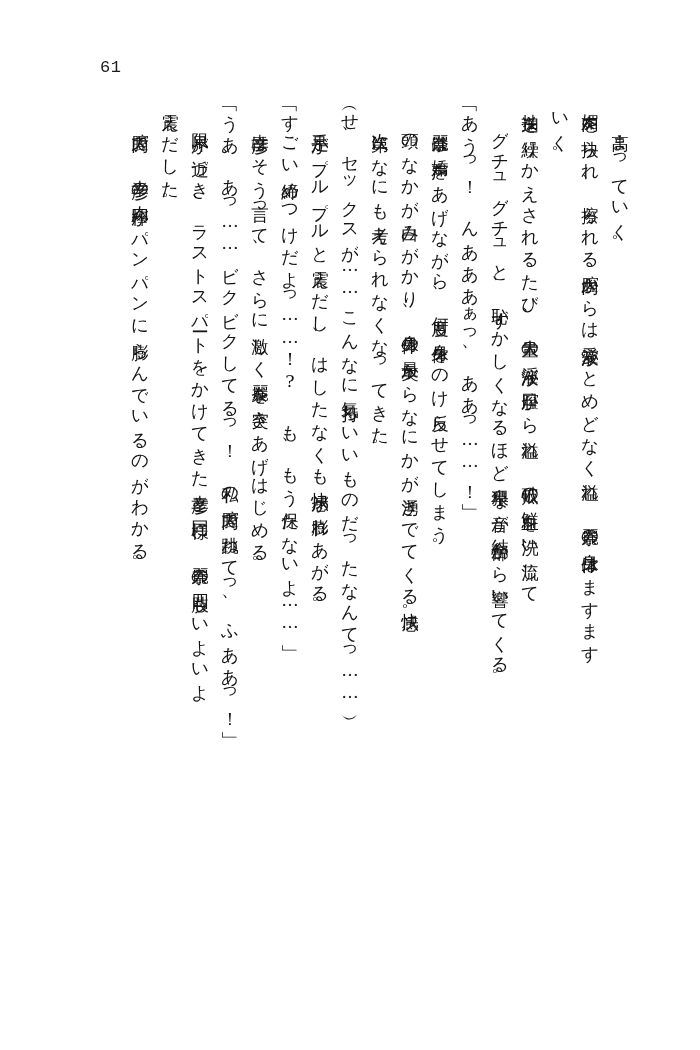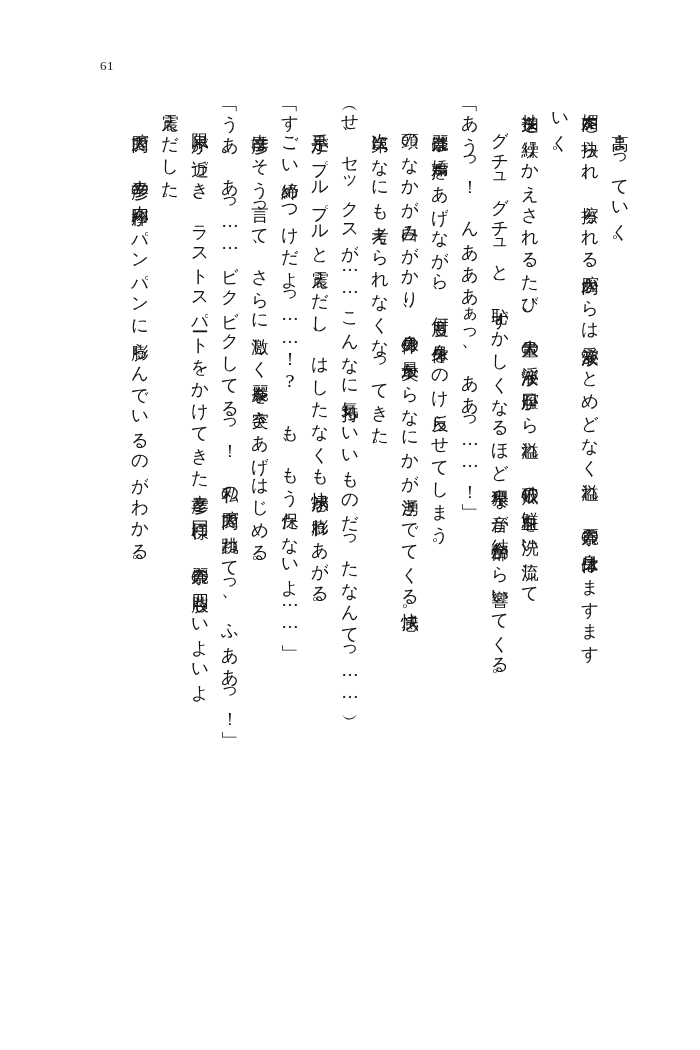--- a/index.html
+++ b/index.html
@@ -19,22 +19,22 @@
     width: 700px;
     height: 1050px;
     background: #ffffff;
     box-sizing: border-box;
   }
   
   #page-number {
     position: absolute;
     top: 58px;
     left: 100px;
-    font-size: 13px;
-    font-family: Liberation Serif, serif;
+    font-size: 17px;
+    font-family: Liberation Mono, monospace;
     letter-spacing: 0.5px;
     color: #1a1a1a;
   }
   
   #text-block {
     position: absolute;
     top: 100px;
     right: 72px;
     bottom: 80px;
     left: 72px;

